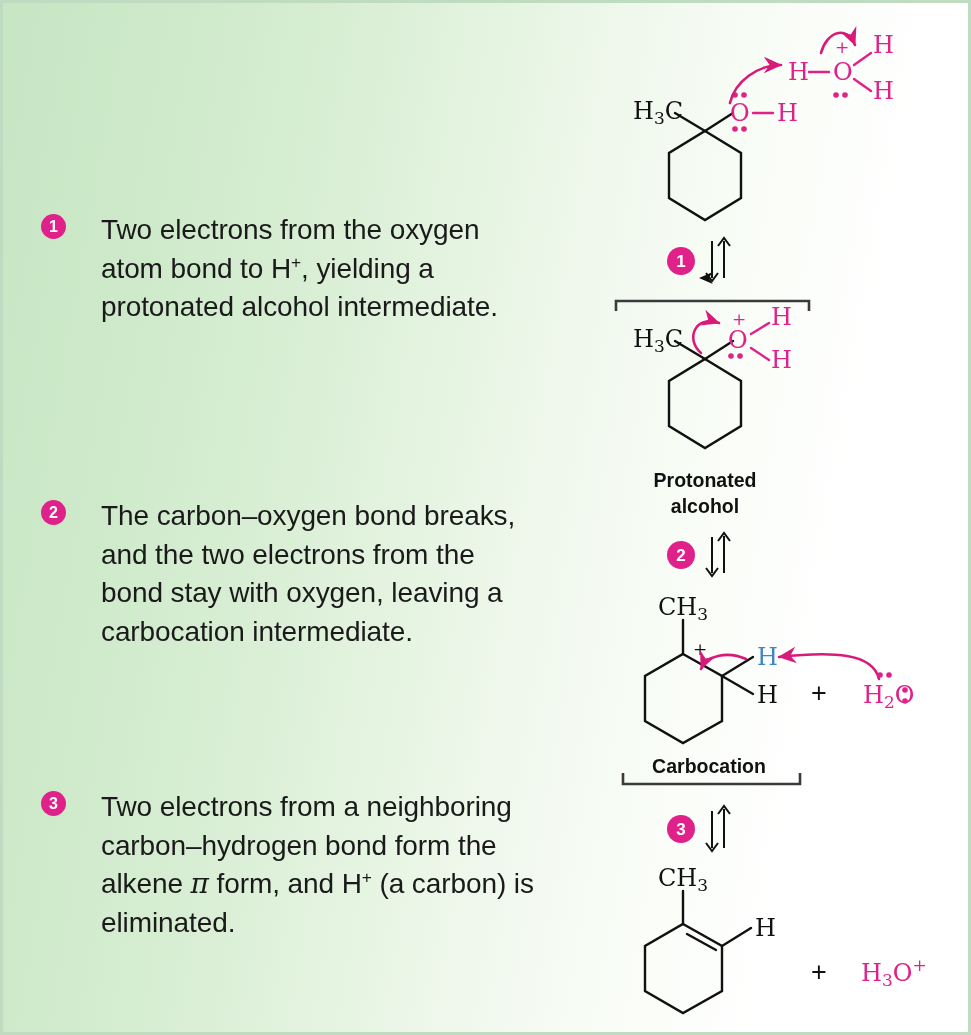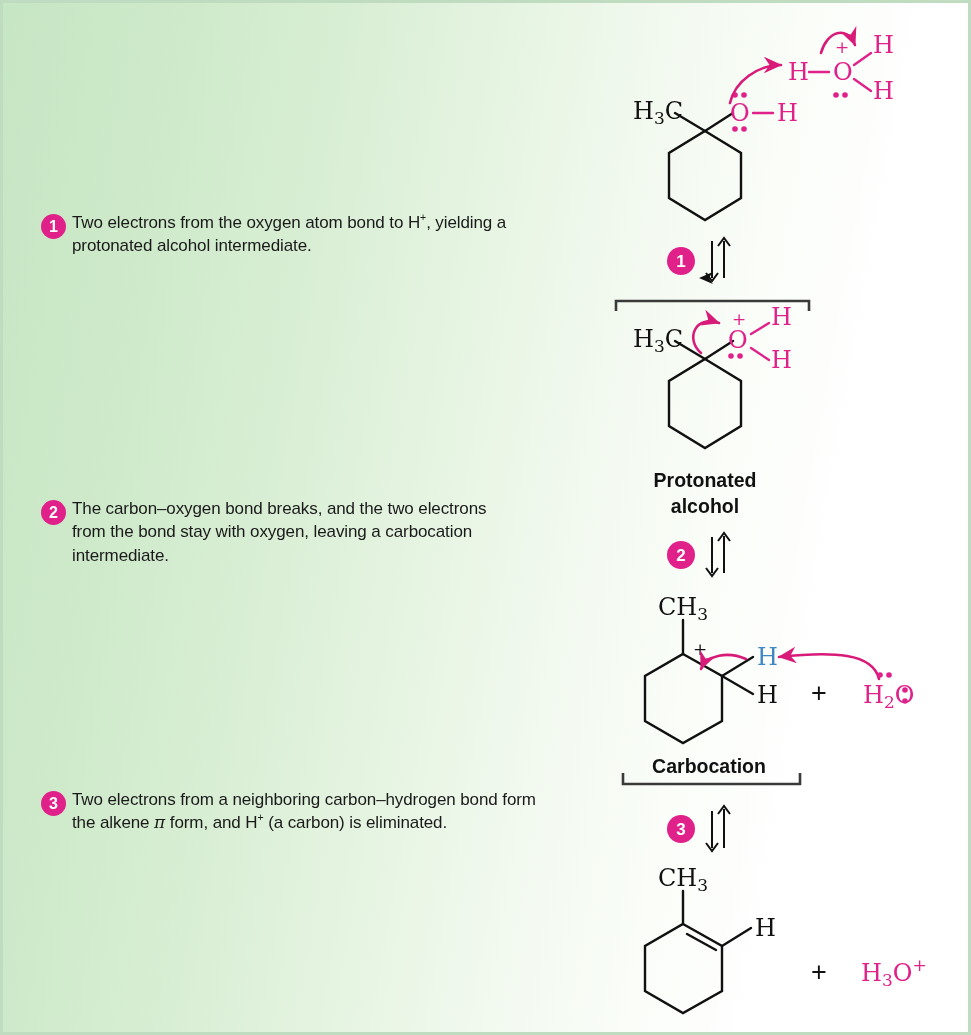--- a/index.html
+++ b/index.html
@@ -31,23 +31,24 @@
   .badge{
     flex:0 0 auto;
     width:25px;height:25px;border-radius:50%;
     background:#e0218a;color:#ffffff;
     font-size:16px;font-weight:bold;
     display:flex;align-items:center;justify-content:center;
     margin-top:3px;margin-right:6px;
     font-family:"Liberation Sans", sans-serif;
   }
   .step-text{
-    font-size:17px;line-height:1.38;
+    font-size:28px;line-height:1.38;
     color:#1a1a1a;
     letter-spacing:-0.1px;
+    margin-left:29px;
   }
   .step-text sup{font-size:0.62em;line-height:0;}
   .pi{font-family:"DejaVu Serif", serif;font-style:italic;}
   #step1{left:38px;top:208px;width:470px;}
   #step2{left:38px;top:494px;width:480px;}
   #step3{left:38px;top:785px;width:500px;}
 
   
   .panel{position:absolute;left:580px;top:0;width:391px;height:1035px;}
   svg.chem{position:absolute;left:0;top:0;width:391px;height:1035px;overflow:visible;}

